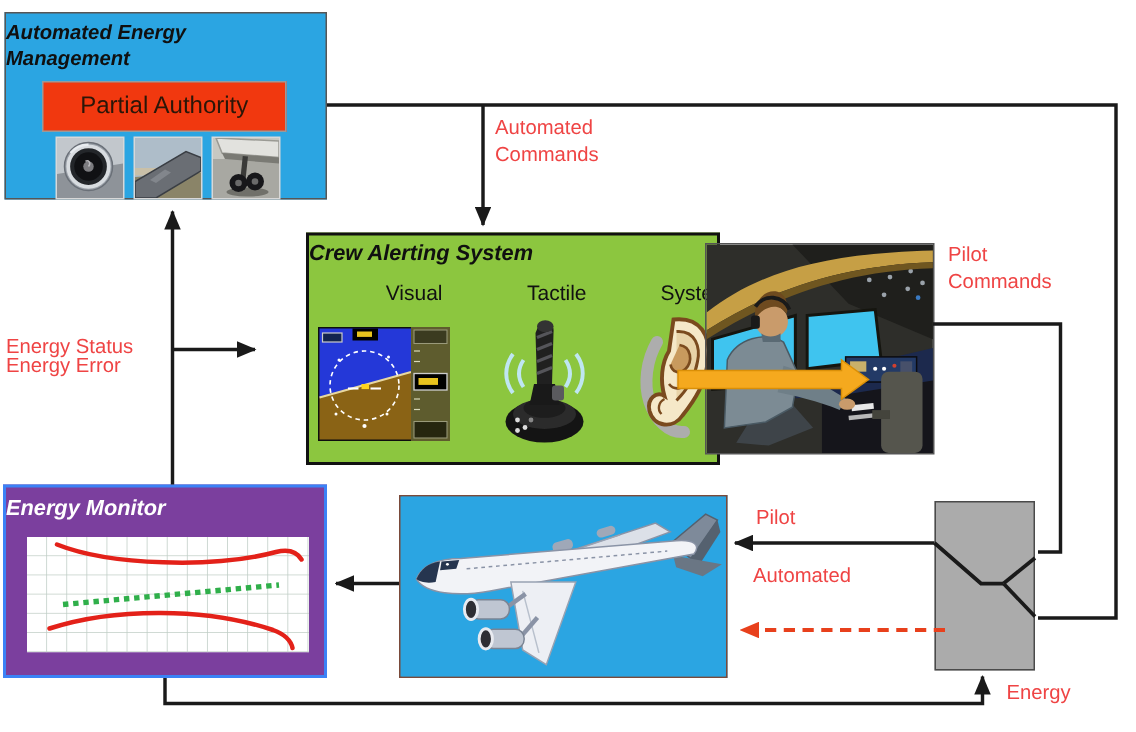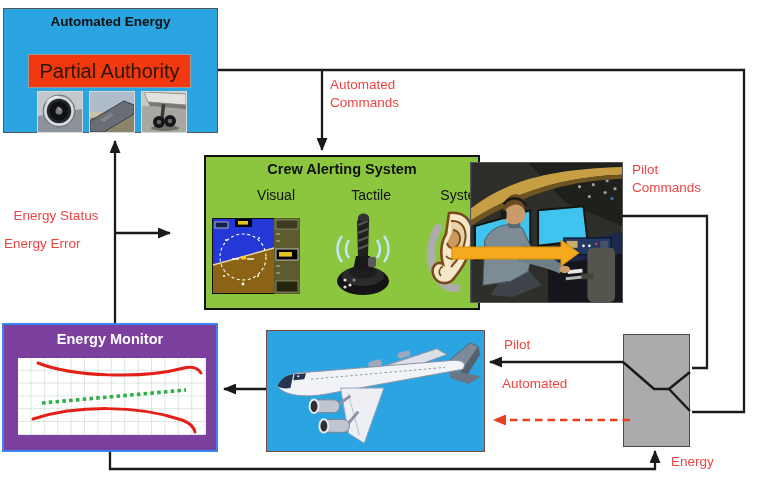--- a/index.html
+++ b/index.html
@@ -1,26 +1,26 @@
 <!DOCTYPE html>
 <html><head>
 <meta charset="utf-8">
 <style>
   html,body{margin:0;padding:0;background:#fff;}
   #stage{position:relative;width:757px;height:488px;background:#ffffff;overflow:hidden;
          font-family:"Liberation Sans","DejaVu Sans",sans-serif;color:#1a1a1a;}
   .box{position:absolute;box-sizing:border-box;z-index:10;}
   .illus{position:absolute;display:block;}
   .lbl{position:absolute;z-index:20;font-size:13.5px;line-height:18px;color:#ef4444;white-space:nowrap;}
-  .boldtitle{font-weight:bold;text-align:center;}
+  .boldtitle{font-weight:bold;text-align:left;font-style:italic;}
   
   #aem{left:3px;top:8px;width:215px;height:125px;background:#2BA5E2;border:1.5px solid #565656;}
   #aem .t{position:absolute;left:0;top:4px;width:100%;font-size:13.5px;line-height:17px;color:#101010;}
   #aem-red{position:absolute;left:24px;top:45px;width:161px;height:32px;background:#F1380F;border:1px solid #9a9a9a;
-           display:flex;align-items:center;justify-content:center;font-size:20px;color:#2b1608;}
+           display:flex;align-items:center;justify-content:center;font-size:16px;color:#2b1608;}
   .photo{position:absolute;top:82px;width:44px;height:40px;border:1px solid #d8d8d8;}
   
   #cas{left:176px;top:155px;width:276px;height:155px;background:#8CC63F;border:2px solid #111;margin-left:28px;}
   #cas .t{position:absolute;left:0;top:4px;width:100%;font-size:14.5px;color:#101010;}
   .chan{position:absolute;top:30px;width:70px;text-align:right;font-size:14px;color:#111;}
   
   #em{left:2px;top:323px;width:216px;height:129px;background:#7B3F9E;border:2px solid #3b82f6;}
   #em .t{position:absolute;left:0;top:6px;width:100%;font-size:14.5px;color:#ffffff;}
   
   #plane{left:266px;top:330px;width:219px;height:122px;background:#2BA5E2;border:1px solid #7a4a3a;}
@@ -30,20 +30,21 @@
   #overlay{position:absolute;left:0;top:0;z-index:30;pointer-events:none;}
 </style>
 </head>
 <body>
 
 <div id="stage">
 
   <div id="aem" class="box">
     <div class="t boldtitle">
       <div>Automated Energy</div>
+      <div>Management</div>
     </div>
     <div id="aem-red">
       <span>Partial Authority</span>
     </div>
 
     <svg class="photo" style="left:33px" viewBox="0 0 44 40">
       <rect width="44" height="40" fill="#c2c7cc"></rect>
       <polygon points="0,24 44,17 44,40 0,40" fill="#8e9399"></polygon>
       <circle cx="21" cy="19" r="16" fill="#9aa0a8" stroke="#6a7078"></circle>
       <circle cx="21" cy="19" r="13.5" fill="#23262a" stroke="#d8dce0" stroke-width="2.5"></circle>
@@ -244,21 +245,21 @@
   <div id="switch" class="box"></div>
 
   <div class="lbl" style="left:330px;top:76px">
     <div>Automated</div>
     <div>Commands</div>
   </div>
   <div class="lbl" style="left:632px;top:161px">
     <div>Pilot</div>
     <div>Commands</div>
   </div>
-  <div class="lbl" style="left:4px;top:207px;width:104px;text-align:center">Energy Status</div>
+  <div class="lbl" style="left:4px;top:222px;width:104px;">Energy Status</div>
   <div class="lbl" style="left:4px;top:235px;width:104px;text-align:left">Energy Error</div>
   <div class="lbl" style="left:504px;top:336px">Pilot</div>
   <div class="lbl" style="left:502px;top:375px">
     <div>Automated</div>
   </div>
   <div class="lbl" style="left:671px;top:453px">Energy</div>
 
   <svg id="overlay" width="757" height="488" viewBox="0 0 757 488">
     <defs>
       <marker id="ah" markerUnits="userSpaceOnUse" markerWidth="13" markerHeight="11" refX="12" refY="5.5" orient="auto">

